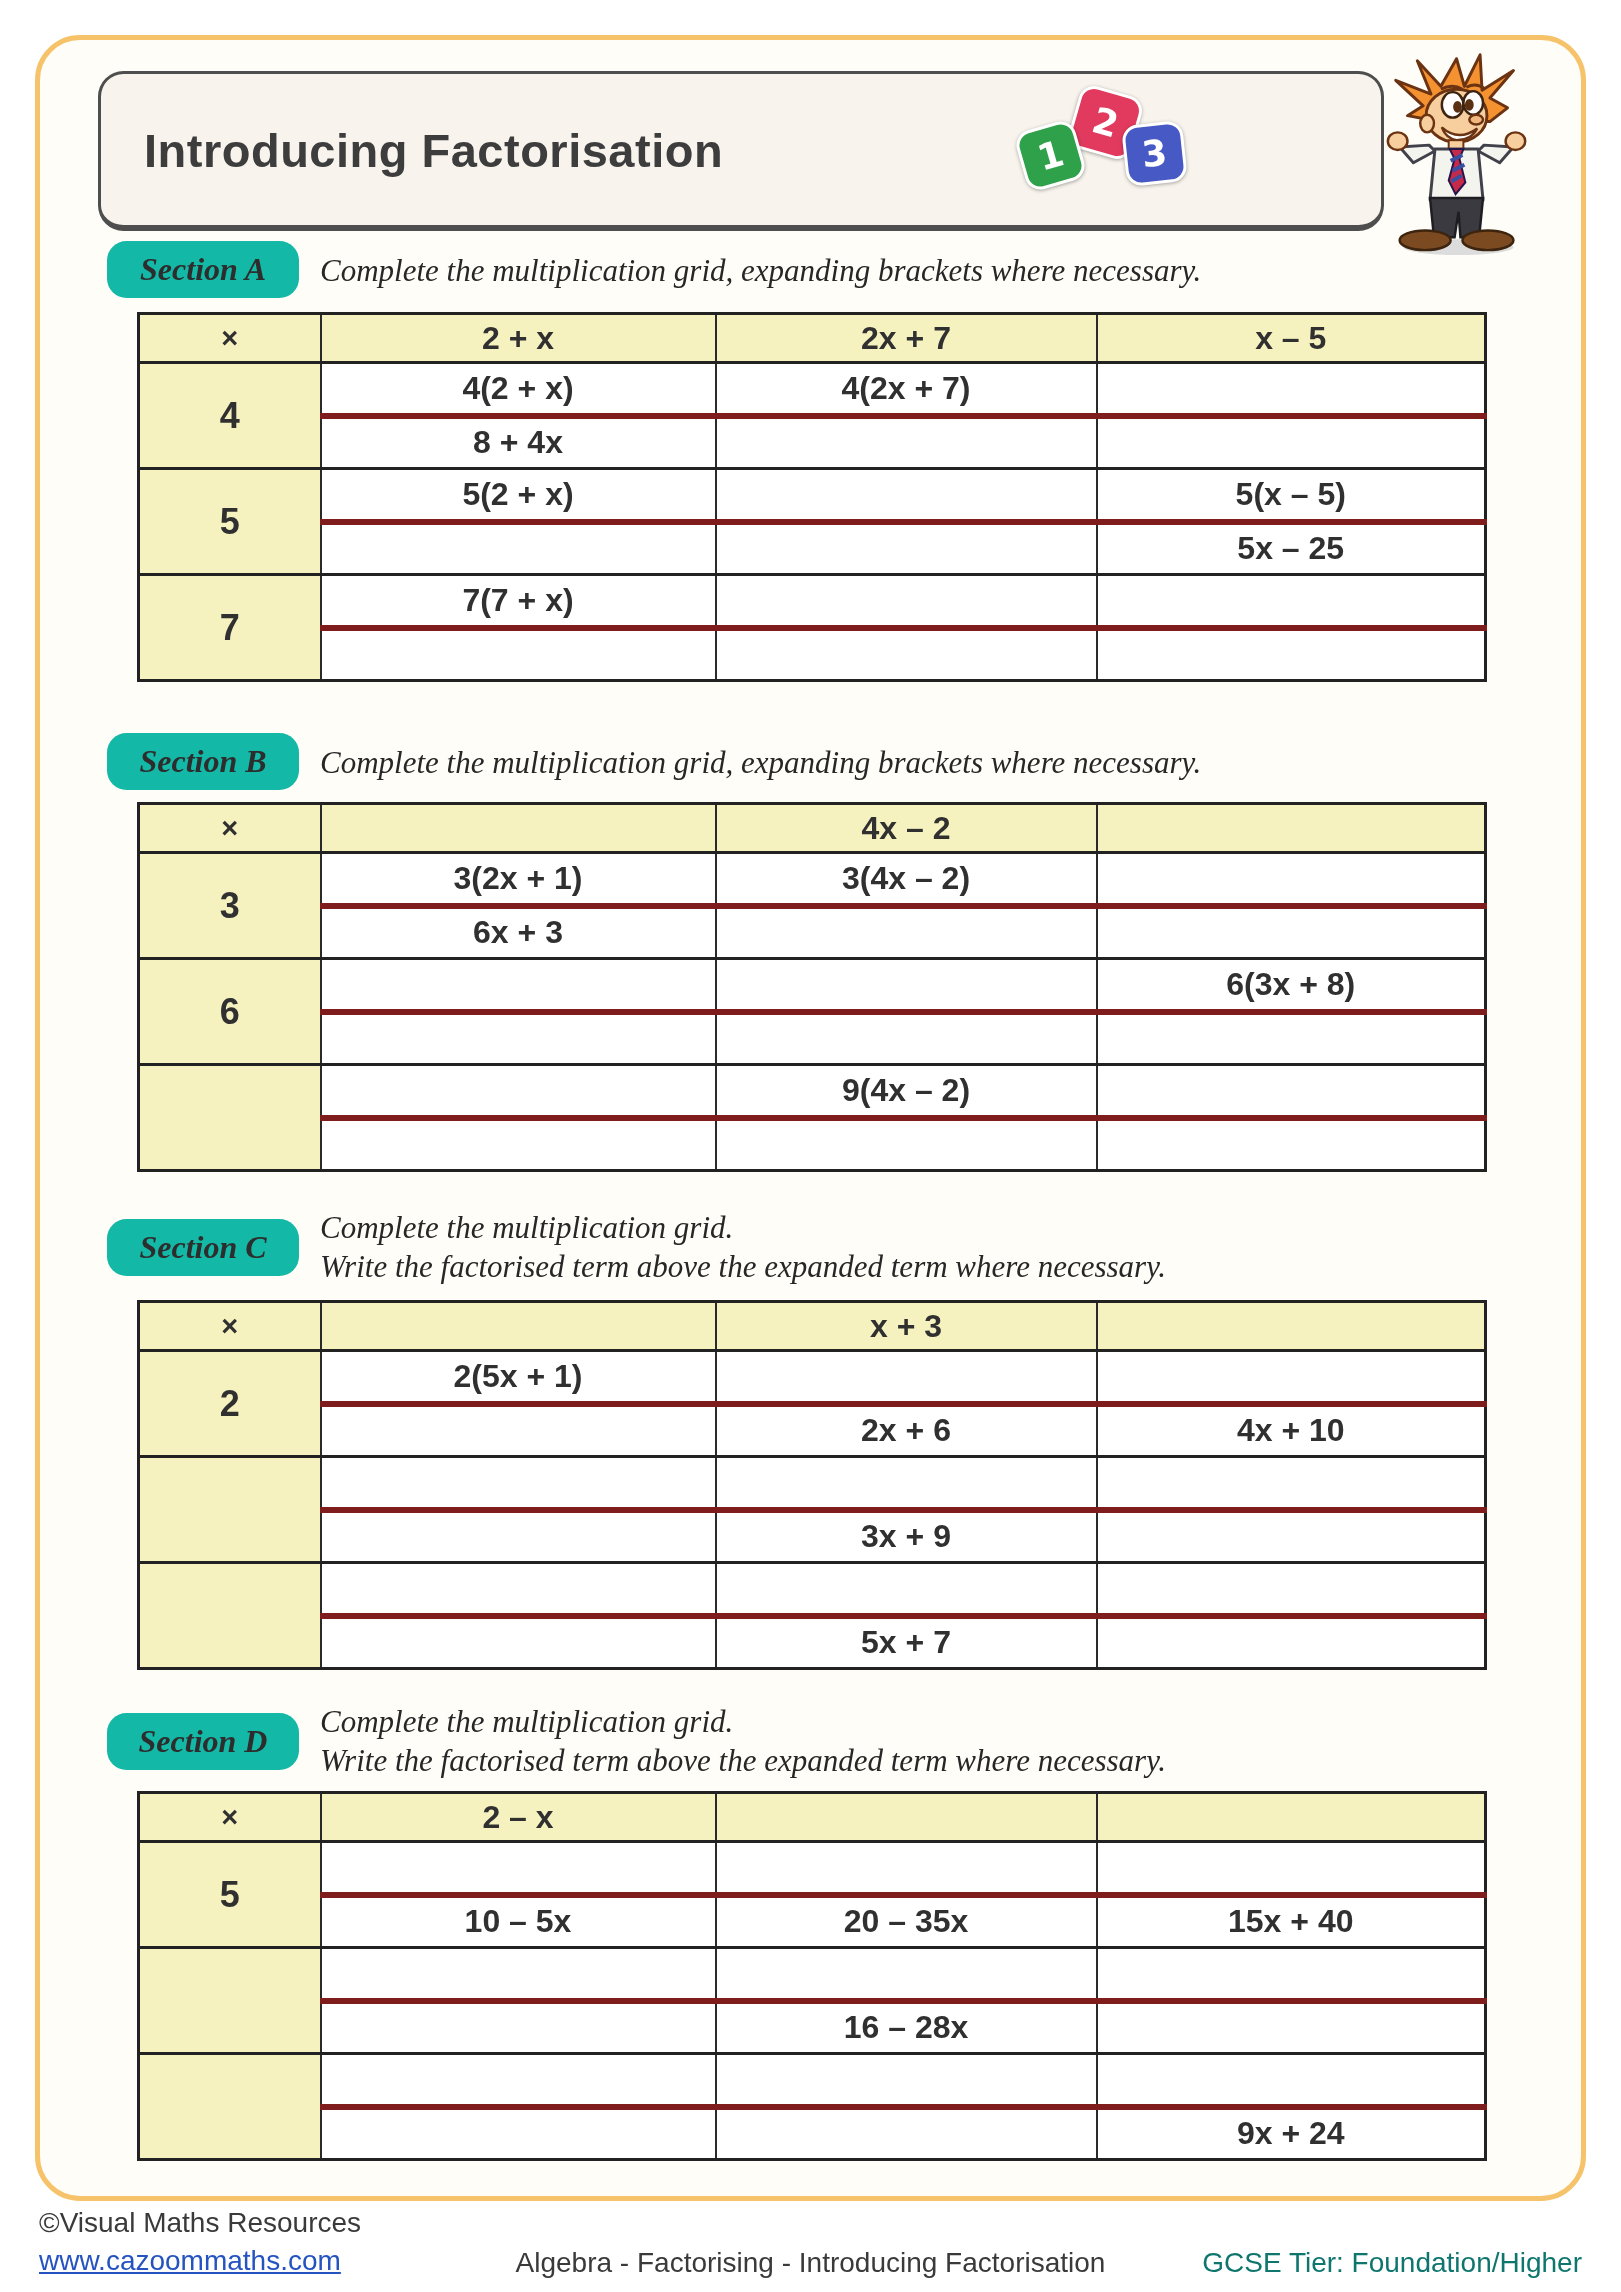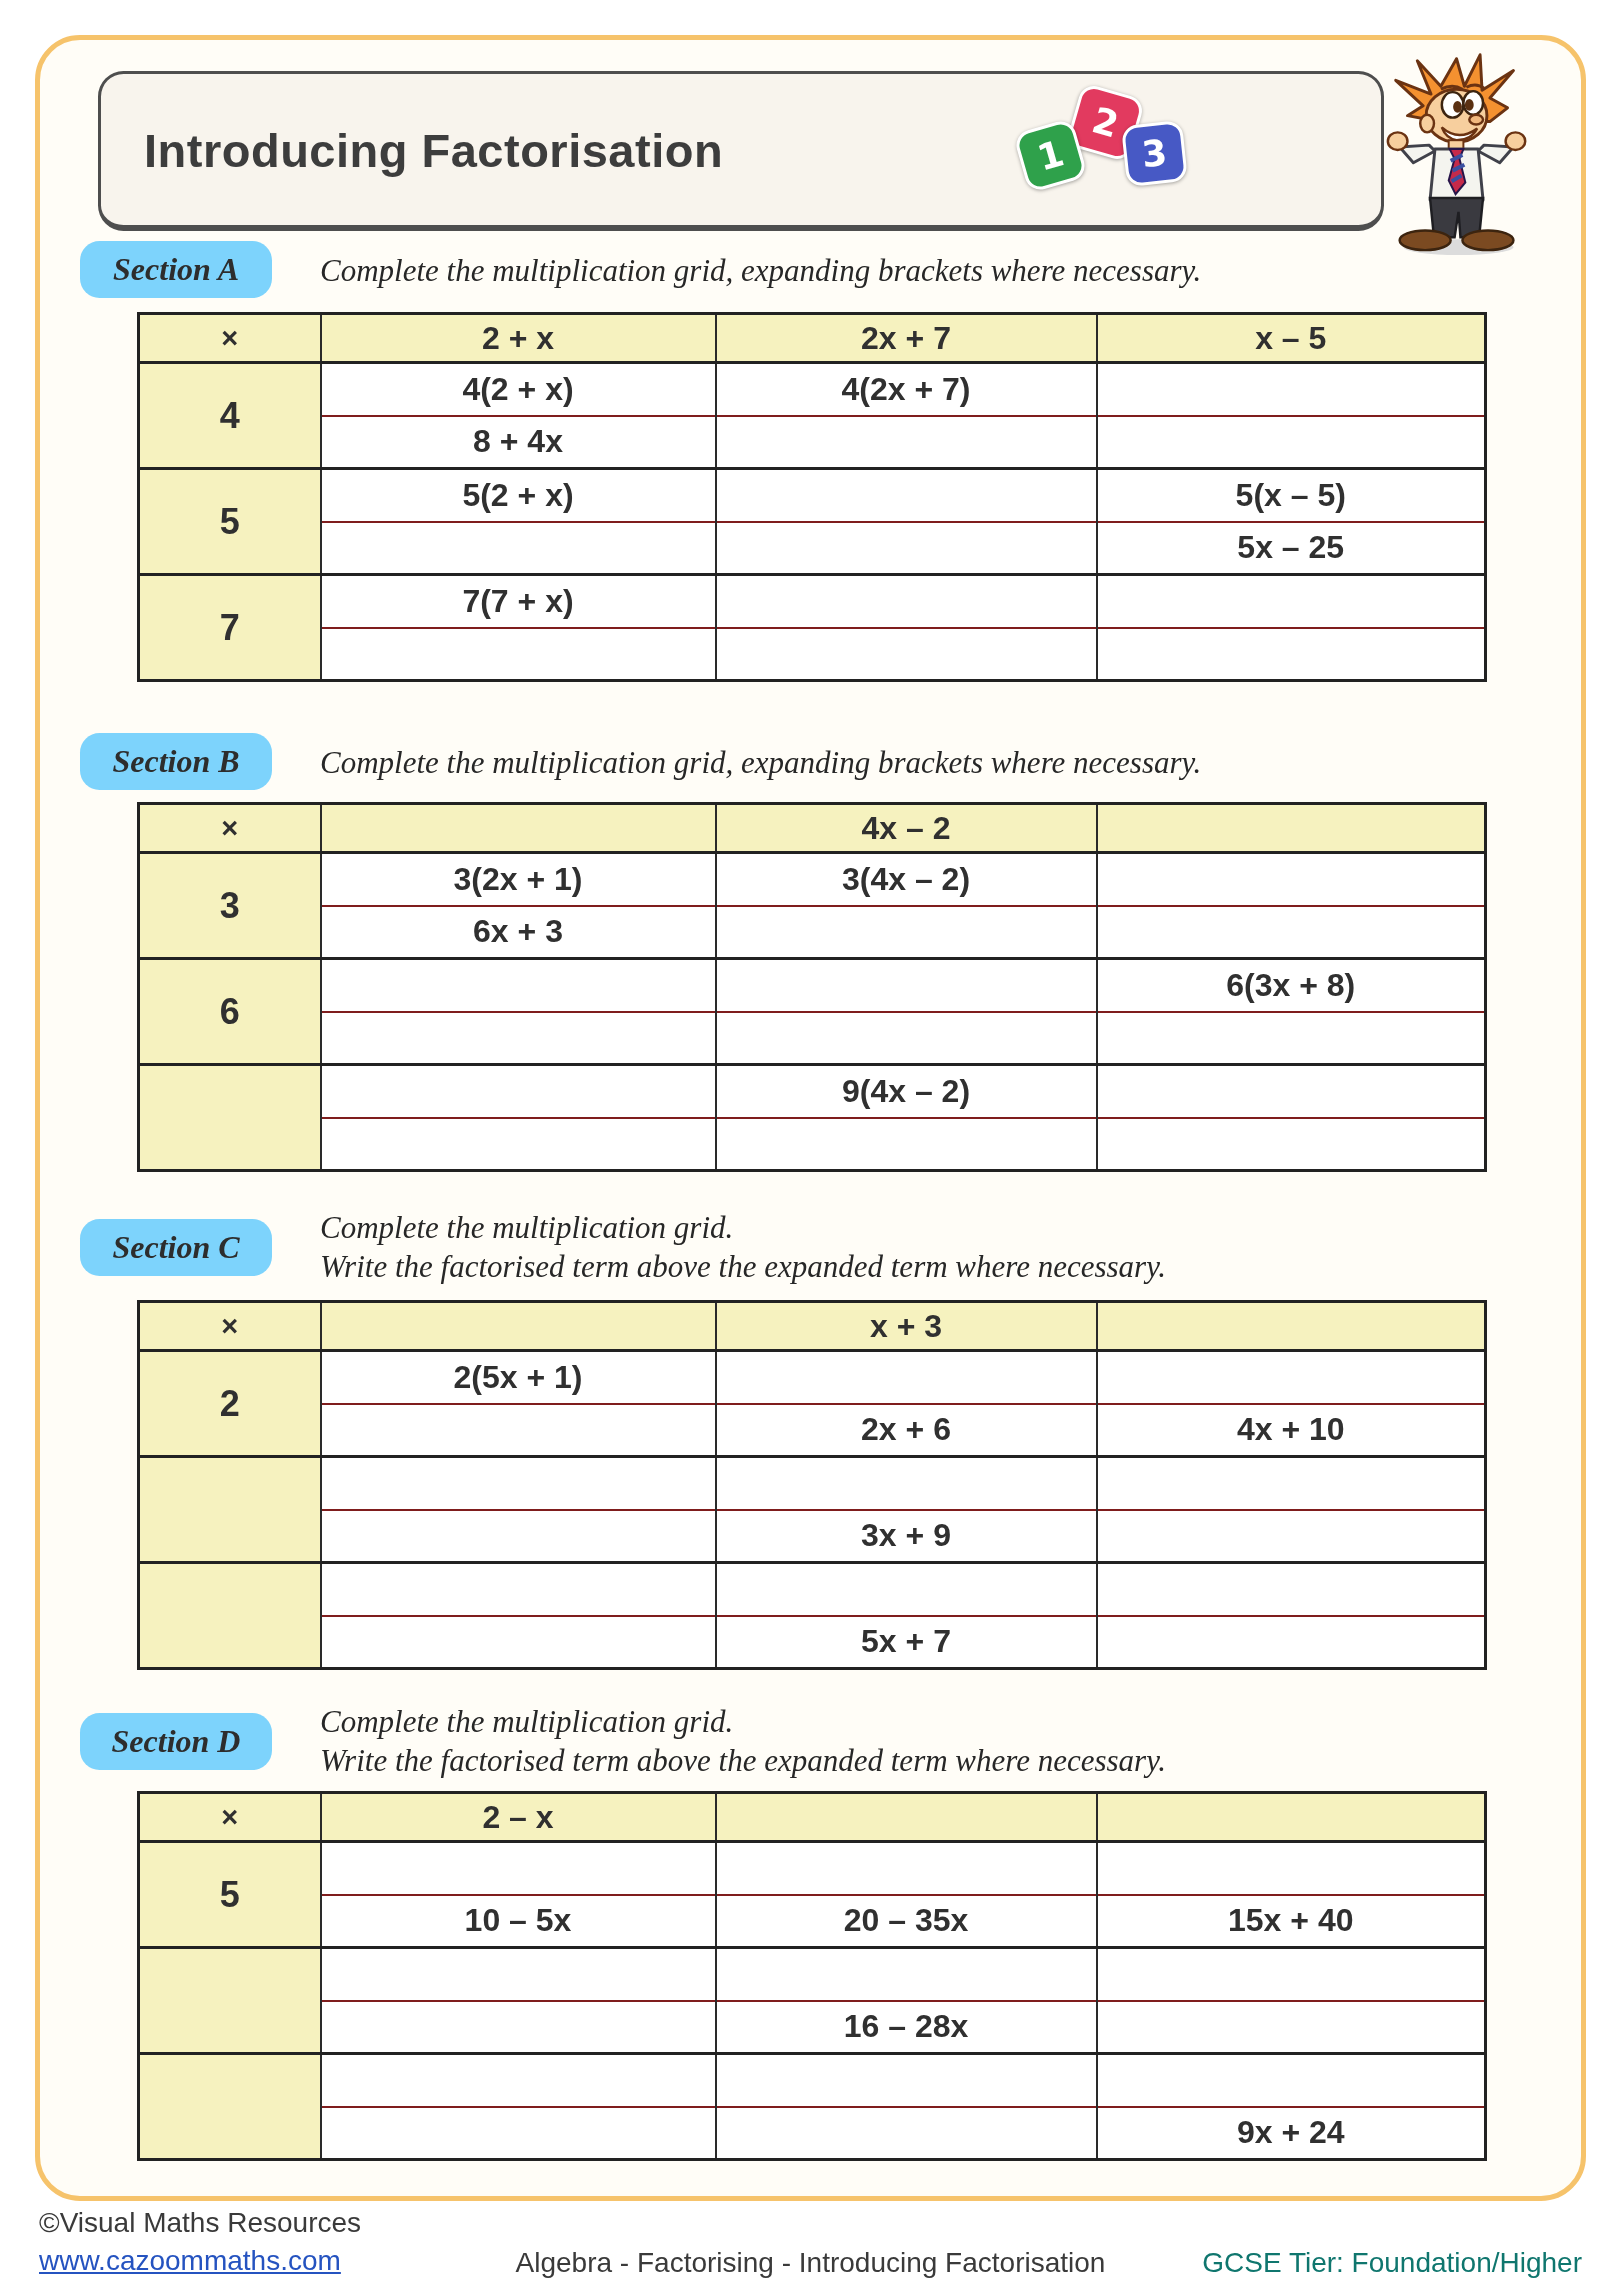--- a/index.html
+++ b/index.html
@@ -23,41 +23,41 @@
   .tile-1 { left:11.8px; top:51px; width:61px; height:61px; background:#2fa14b; transform:rotate(-16deg); z-index:2; }
   .tile-2 { left:65px; top:15.7px; width:65px; height:65px; background:#e23a5f; transform:rotate(16deg); z-index:1; }
   .tile-3 { left:116px; top:49px; width:61px; height:61px; background:#4759c5; transform:rotate(-6deg); z-index:2; }
   .cazoom { position:absolute; left:1117px; top:13.7px; width:137px; text-align:center; }
   .cazoom svg { width:63px; height:73px; display:block; margin:0 auto; }
   .cazoom-text { font-family:"DejaVu Serif", serif; font-weight:bold; font-size:29px;
                  color:#141414; margin-top:2px; letter-spacing:1px; }
   .mascot { position:absolute; left:1380px; top:43px; width:157px; height:216px; }
 
   
-  .pill { position:absolute; left:80px; width:192px; height:57px; background:#7dd3fc;
+  .pill { position:absolute; left:107px; width:192px; height:57px; background:#14b8a6;
           border-radius:19.6px; display:flex; align-items:center; justify-content:center;
           font-family:"Liberation Serif", serif; font-style:italic; font-weight:bold;
           font-size:32px; color:#2d2d2d; }
   .instr { position:absolute; left:320px; font-family:"Liberation Serif", serif;
            font-style:italic; font-size:31px; color:#272727; line-height:39px; }
 
   
   .grid { position:absolute; left:137px; width:1348px; border-collapse:collapse;
           table-layout:fixed; background:#ffffff; border:3.9px solid #222222;
           font-weight:bold; color:#303030; }
   .grid th, .grid td { border-left:2.9px solid #2a2a2a; border-right:2.9px solid #2a2a2a;
           text-align:center; vertical-align:middle; font-size:32px; padding:0;
           overflow:hidden; white-space:nowrap; }
   .grid th { height:49px; background:#f6f2bf; border-top:3.9px solid #222;
              border-bottom:3.9px solid #222; }
   .grid th.xcell { font-size:29px; }
   .grid td { height:53px; }
   .grid td.lab { background:#f6f2bf; font-size:36px; }
   .grid tr.ga td { border-top:3.9px solid #222222; }
-  .grid tr.gb td { border-top:2px solid #7f1d1d; }
+  .grid tr.gb td { border-top:6px solid #7f1d1d; }
 
   
   .f-copy { position:absolute; left:39px; top:2207px; font-size:28px; color:#3a3a3a; }
   .f-url  { position:absolute; left:39px; top:2245px; font-size:28px; color:#2553c0;
             text-decoration:underline; cursor:pointer; }
   .f-center { position:absolute; left:0; right:0; top:2247px; text-align:center;
               font-size:28px; color:#3a3a3a; }
   .f-right { position:absolute; right:39px; top:2247px; font-size:28px; color:#0f766e; }
 </style>
 </head>

